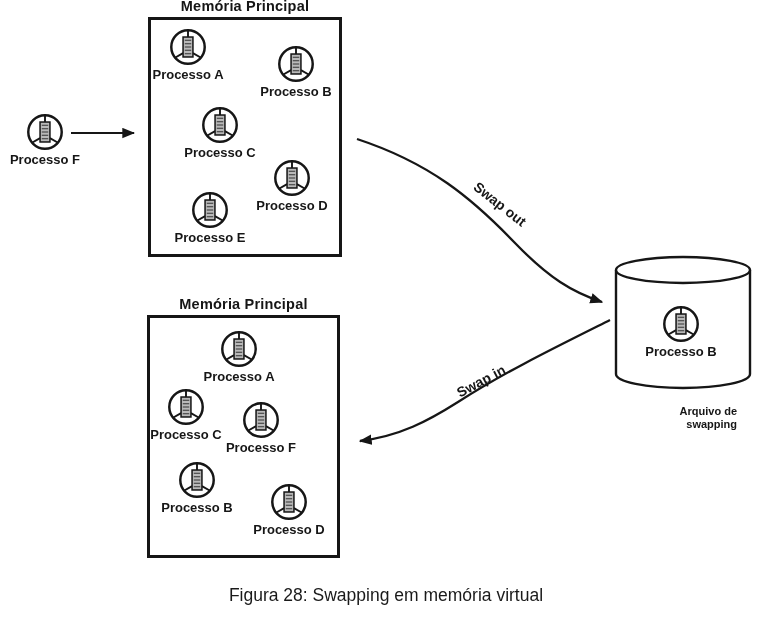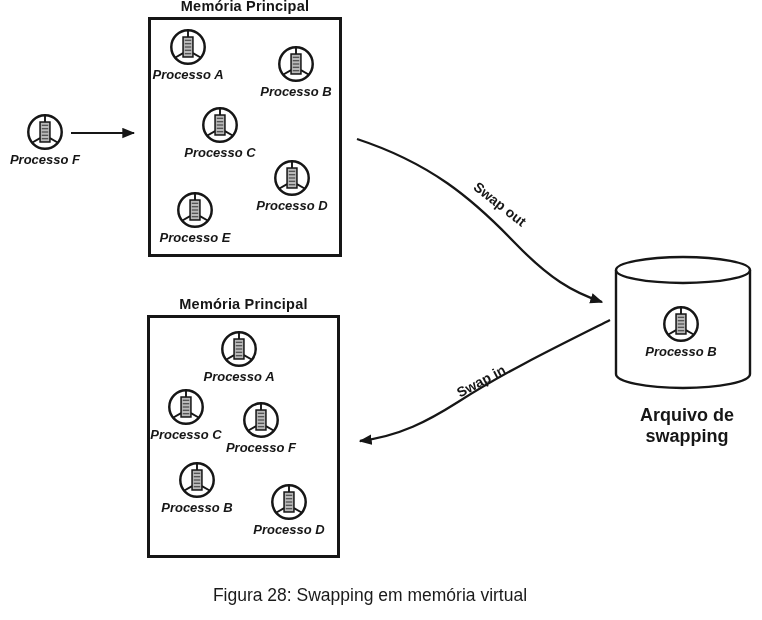--- a/index.html
+++ b/index.html
@@ -13,33 +13,33 @@
   .mem-box { position:absolute; border:3px solid #161616; background:transparent; }
   #mem1-box { left:148px; top:17px;  width:188px; height:234px; }
   #mem2-box { left:147px; top:315px; width:187px; height:237px; }
   .mem-title {
     position:absolute; text-align:center; font-weight:700; font-size:14.5px;
     letter-spacing:0.2px; white-space:nowrap;
   }
   #mem1-title { left:148px; top:-2px;  width:194px; }
   #mem2-title { left:147px; top:296px; width:193px; }
   .proc {
-    position:absolute; width:96px; display:flex; flex-direction:column; align-items:center;font-style:italic;
+    position:absolute; width:96px; display:flex; flex-direction:column; align-items:center;
   }
   .proc-icon { display:block; }
   .proc-label { font-weight:700; font-size:13px; white-space:nowrap; margin-top:1px; }
   .swap-label { position:absolute; font-weight:700; font-size:14px; white-space:nowrap; }
   #swap-out-label { left:500px; top:204px; transform:translate(-50%,-50%) rotate(38deg); }
   #swap-in-label  { left:481px; top:381px; transform:translate(-50%,-50%) rotate(-28deg); }
   .cyl-caption {
-    position:absolute; left:637px; top:405px; width:100px; text-align:center;
-    font-weight:700; font-size:18px; line-height:1.18;
+    position:absolute; left:637px; top:405px; width:100px; text-align:right;
+    font-weight:700; font-size:11px; line-height:1.18;
   }
   .fig-caption {
-    position:absolute; left:0; top:585px; width:740px; text-align:center;
+    position:absolute; left:16px; top:585px; width:740px; text-align:center;
     font-size:17.5px; font-weight:400; color:#1a1a1a;
   }
 </style>
 </head>
 <body>
 
 <div class="canvas">
 
   <svg class="connector-layer" width="762" height="620">
     <defs>
@@ -97,21 +97,21 @@
         <use href="#proc-sym"></use>
       </svg>
     <div class="proc-label">Processo C</div>
   </div>
   <div class="proc" style="left:244px;top:159px">
     <svg class="proc-icon" width="38" height="38" viewBox="0 0 40 40">
         <use href="#proc-sym"></use>
       </svg>
     <div class="proc-label">Processo D</div>
   </div>
-  <div class="proc" style="left:147px;top:191px">
+  <div class="proc" style="left:162px;top:191px">
     <svg class="proc-icon" width="38" height="38" viewBox="0 0 40 40">
         <use href="#proc-sym"></use>
       </svg>
     <div class="proc-label">Processo E</div>
   </div>
 
   <div class="proc" style="left:-3px;top:113px">
     <svg class="proc-icon" width="38" height="38" viewBox="0 0 40 40">
         <use href="#proc-sym"></use>
       </svg>

